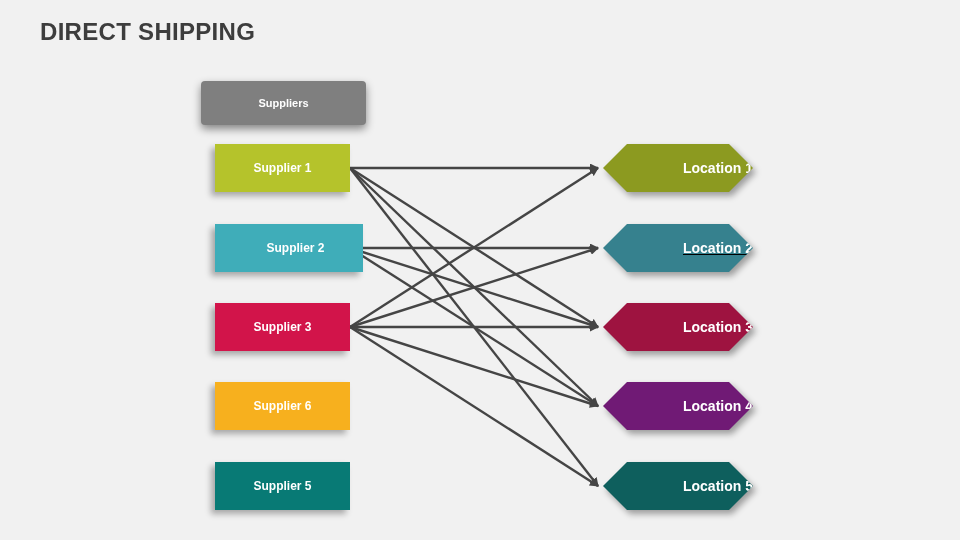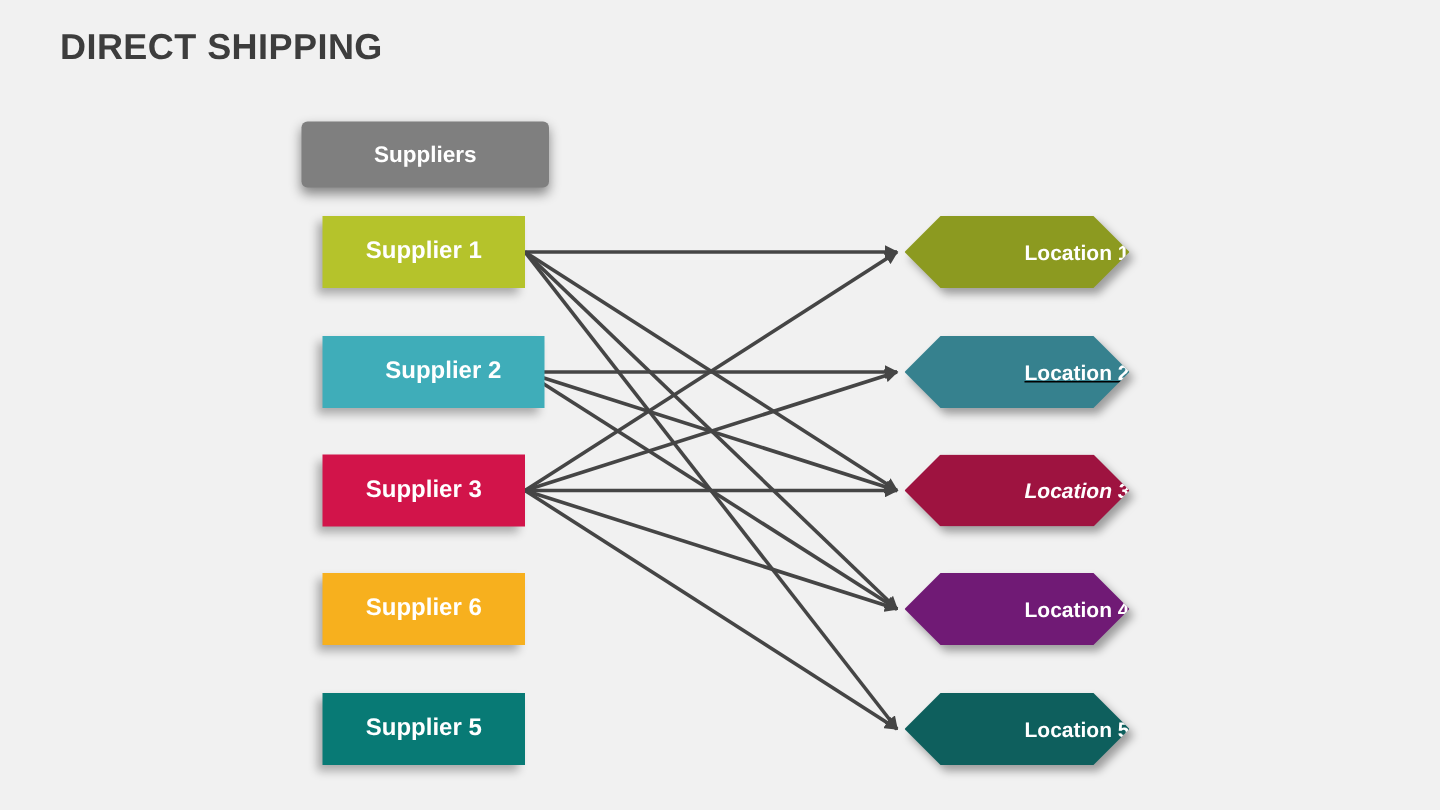--- a/index.html
+++ b/index.html
@@ -27,40 +27,40 @@
     color: #3d3d3d;
   }
   .col-header {
     position: absolute;
     top: 81px;
     width: 165px;
     height: 44px;
     border-radius: 4px;
     color: #ffffff;
     font-weight: bold;
-    font-size: 15px;
+    font-size: 11px;
     display: flex;
     align-items: center;
     justify-content: center;
     box-shadow: 0 4px 8px rgba(0,0,0,0.45);
     z-index: 3;
   }
   #suppliers-header { left: 201px; }
   #locations-header { left: 594px; }
   .sbox {
     position: absolute;
     left: 215px;
     width: 135px;
     height: 48px;
     display: flex;
     align-items: center;
     justify-content: center;
     color: #ffffff;
     font-weight: bold;
-    font-size: 16px;
+    font-size: 12px;
     box-shadow: -4px 4px 6px rgba(0,0,0,0.3);
     z-index: 2;
   }
   .locwrap {
     position: absolute;
     left: 603px;
     width: 150px;
     height: 48px;
     filter: drop-shadow(3px 4px 3px rgba(0,0,0,0.35));
     z-index: 2;
@@ -136,21 +136,21 @@
       <div class="locwrap" style="top: 144px;">
         <div class="hex" style="background: rgb(140, 154, 32);">
           <span>Location 1</span>
         </div>
       </div>
       <div class="locwrap" style="top: 224px; text-decoration: underline;">
         <div class="hex" style="background: rgb(54, 129, 142);">
           <span>Location 2</span>
         </div>
       </div>
-      <div class="locwrap" style="top: 303px; font-style: italic;">
+      <div class="locwrap" style="top: 303px;">
         <div class="hex" style="background: rgb(158, 19, 64);">
           <span>Location 3</span>
         </div>
       </div>
       <div class="locwrap" style="top: 382px;">
         <div class="hex" style="background: #701a75;">
           <span>Location 4</span>
         </div>
       </div>
       <div class="locwrap" style="top: 462px;">

